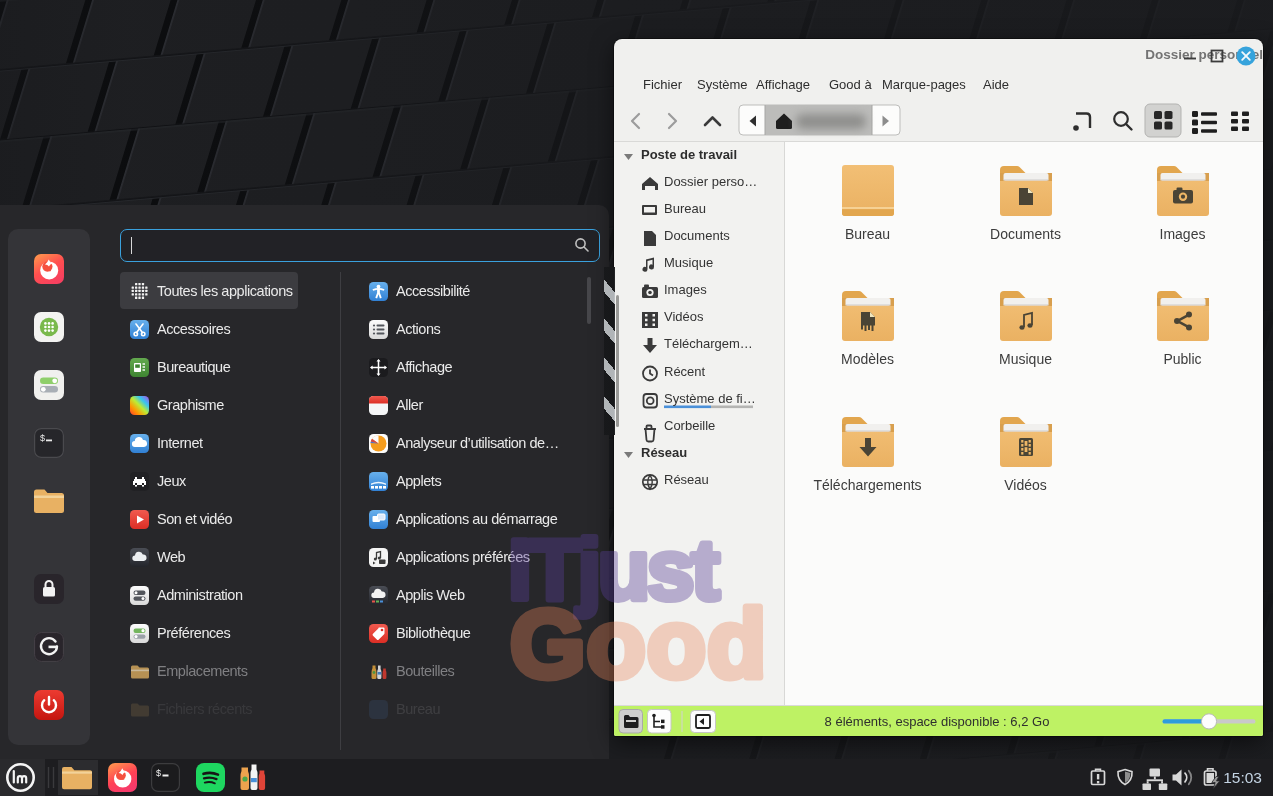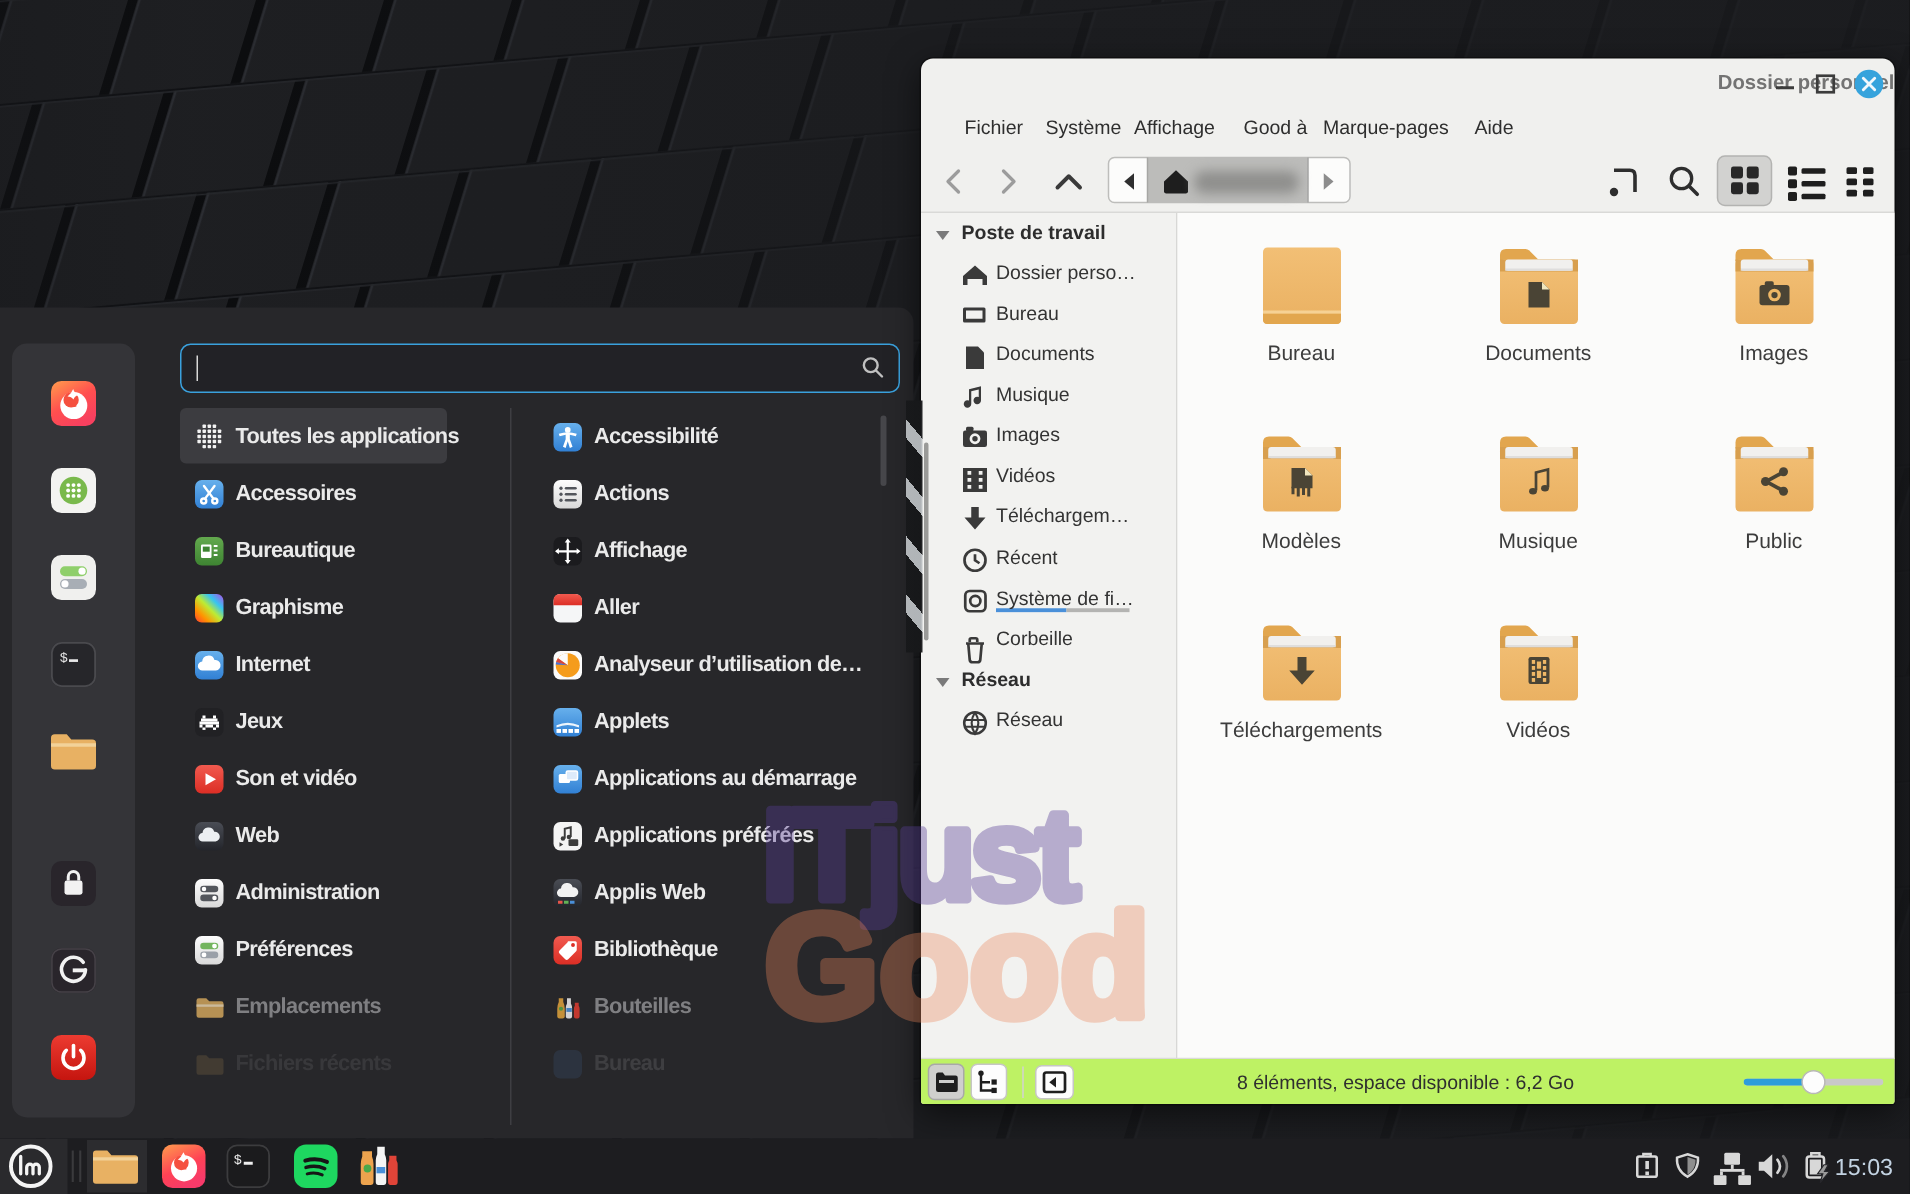--- a/index.html
+++ b/index.html
@@ -12,21 +12,21 @@
     background:#27272a;border-radius:0 10px 0 0;}
   #menuSidebar{position:absolute;left:8px;top:24px;width:82px;height:516px;
     background:#343438;border-radius:10px;}
   .sideic{position:absolute;left:50%;transform:translate(-50%,-50%);}
   #search{position:absolute;left:120px;top:24px;width:478px;height:31px;
     background:#222226;border:1.5px solid #3aa1dd;border-radius:7px;}
   #search .cursor{position:absolute;left:10px;top:7px;width:1px;height:17px;background:#d8d8d8;}
   #search svg{position:absolute;right:9px;top:7px;}
   .mrow{position:absolute;height:38px;display:flex;align-items:center;}
   .mrow .ic{width:21px;height:21px;flex:0 0 21px;margin-right:7px;}
-  .mrow .tx{color:#eaeaea;font-size:14.5px;letter-spacing:-0.45px;white-space:nowrap;font-weight:bold;}
+  .mrow .tx{color:#eaeaea;font-size:14.5px;letter-spacing:-0.45px;white-space:nowrap;}
   .mrow .dim{color:#8f8f92;}
   #allapps{position:absolute;left:120px;top:66.5px;width:178px;height:37px;
     background:#3c3c40;border-radius:4px;}
   #mdivider{position:absolute;left:340px;top:67px;width:1px;height:478px;background:#3e3e42;}
   #mscroll{position:absolute;left:587px;top:72px;width:4px;height:47px;background:#47474b;border-radius:2px;}
   
   #win{position:absolute;left:614px;top:39px;width:649px;height:697px;
     background:#f0f0ee;border-radius:8px 8px 2px 2px;
     box-shadow:0 6px 22px rgba(0,0,0,0.55), 0 0 0 1px rgba(0,0,0,0.35);}
   #titlebar{position:absolute;left:0;top:0;right:0;height:33px;}

